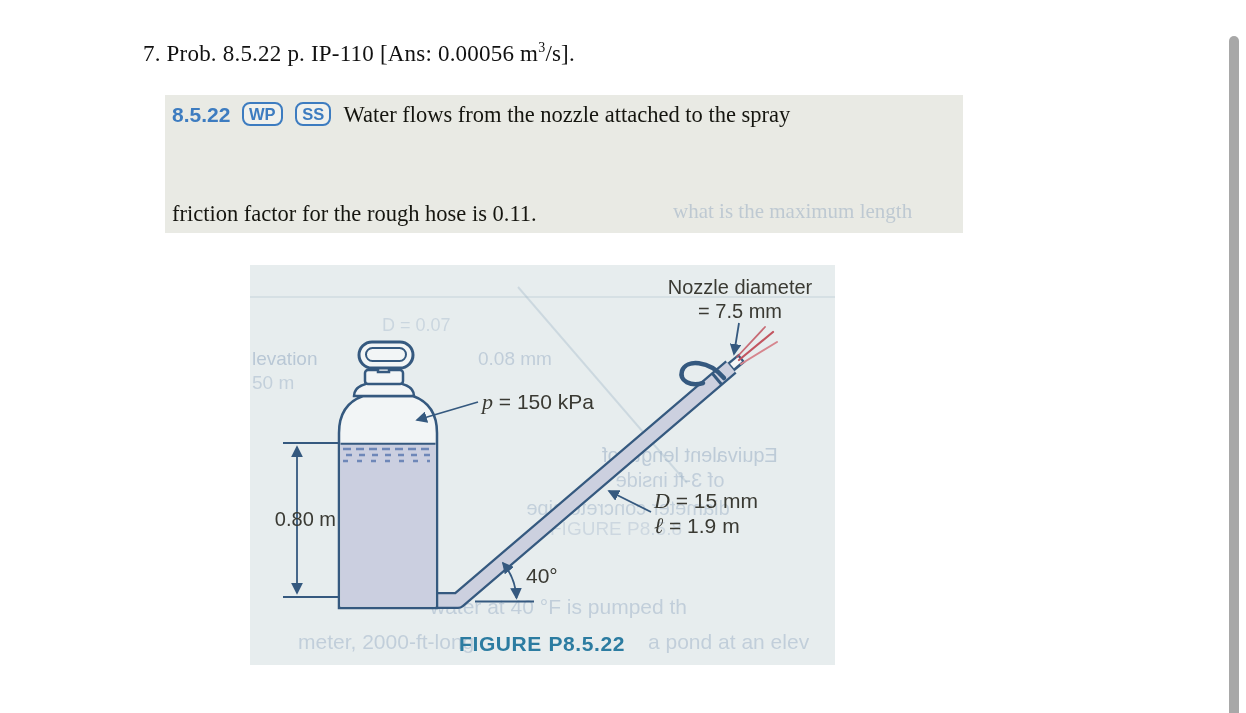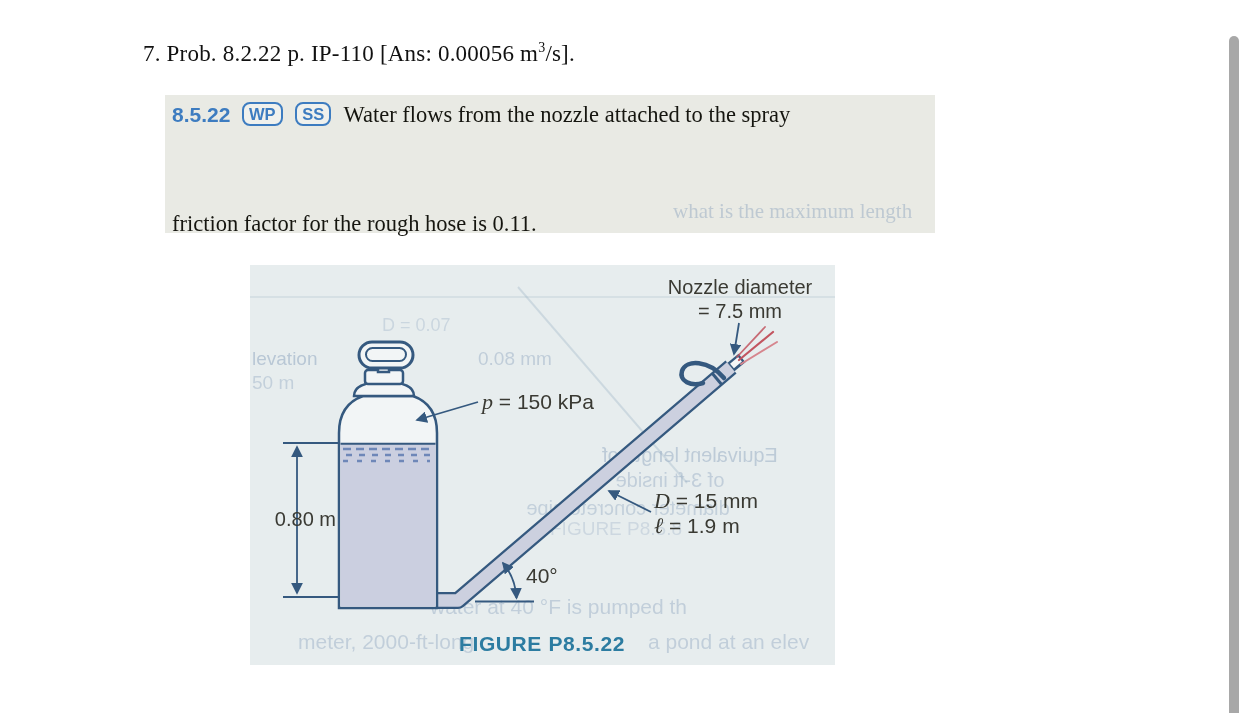--- a/index.html
+++ b/index.html
@@ -11,24 +11,24 @@
   
   .title-line{
     position:absolute;left:143px;top:40px;
     font-size:23px;color:#111;letter-spacing:.2px;white-space:nowrap;
   }
   .title-line sup{font-size:14px;}
   
   .problem-box{
     position:absolute;left:165px;top:95px;width:770px;height:138px;
     background:var(--box-bg);
-    font-size:22.5px;color:#15150f;
+    font-size:22.5px;color:#15150f;padding-left:28px;
   }
   .pline{position:absolute;left:7px;right:6px;height:33px;line-height:33px;white-space:nowrap;}
-  .pl1{top:3px;} .pl2{top:36px;} .pl3{top:69px;} .pl4{top:112px;}
+  .pl1{top:3px;} .pl2{top:36px;} .pl3{top:69px;} .pl4{top:102px;}
   .prob-num{
     font-family:"Liberation Sans", sans-serif;font-weight:bold;
     color:var(--badge-blue);font-size:21px;margin-right:6px;
   }
   .badge{
     display:inline-block;font-family:"Liberation Sans", sans-serif;
     font-weight:bold;font-size:16.5px;color:var(--badge-blue);
     border:2px solid var(--badge-blue);border-radius:8px;
     padding:0 5px;line-height:20px;margin-right:7px;transform:translateY(-2px);
     background:rgba(255,255,255,.35);
@@ -53,21 +53,21 @@
   
   .scrollbar-thumb{
     position:absolute;left:1229px;top:36px;width:10px;height:677px;
     background:var(--scroll-gray);border-radius:6px 6px 0 0;
   }
 </style>
 </head>
 <body>
 
 <div class="title-line">
-  <span>7. Prob. 8.2.22 p. IP-110 [Ans: 0.00056 m</span><sup>3</sup><span>/s].</span>
+  <span>7. Prob. 8.5.22 p. IP-110 [Ans: 0.00056 m</span><sup>3</sup><span>/s].</span>
 </div>
 
 <div class="problem-box">
   <div class="pline pl1">
     <span class="prob-num">8.5.22</span>
     <span class="badge">WP</span>
     <span class="badge">SS</span>
     <span>Water flows from the nozzle attached to the spray</span>
   </div>
   <div class="pline pl4">friction factor for the rough hose is 0.11.</div>

